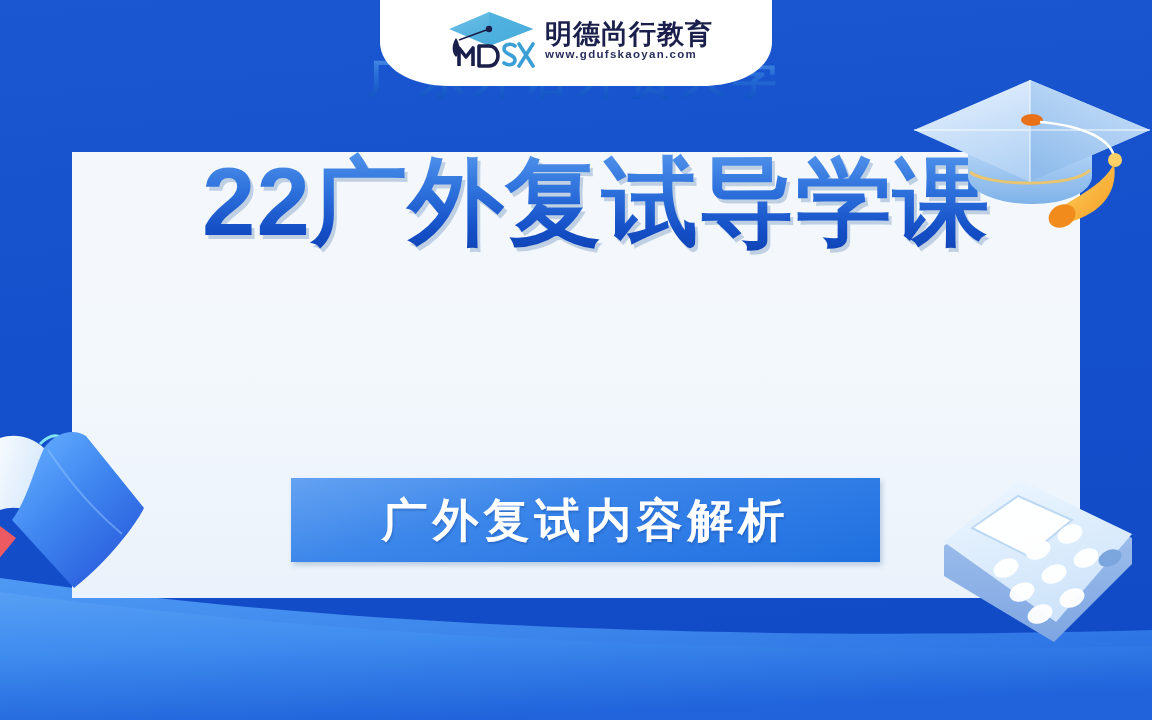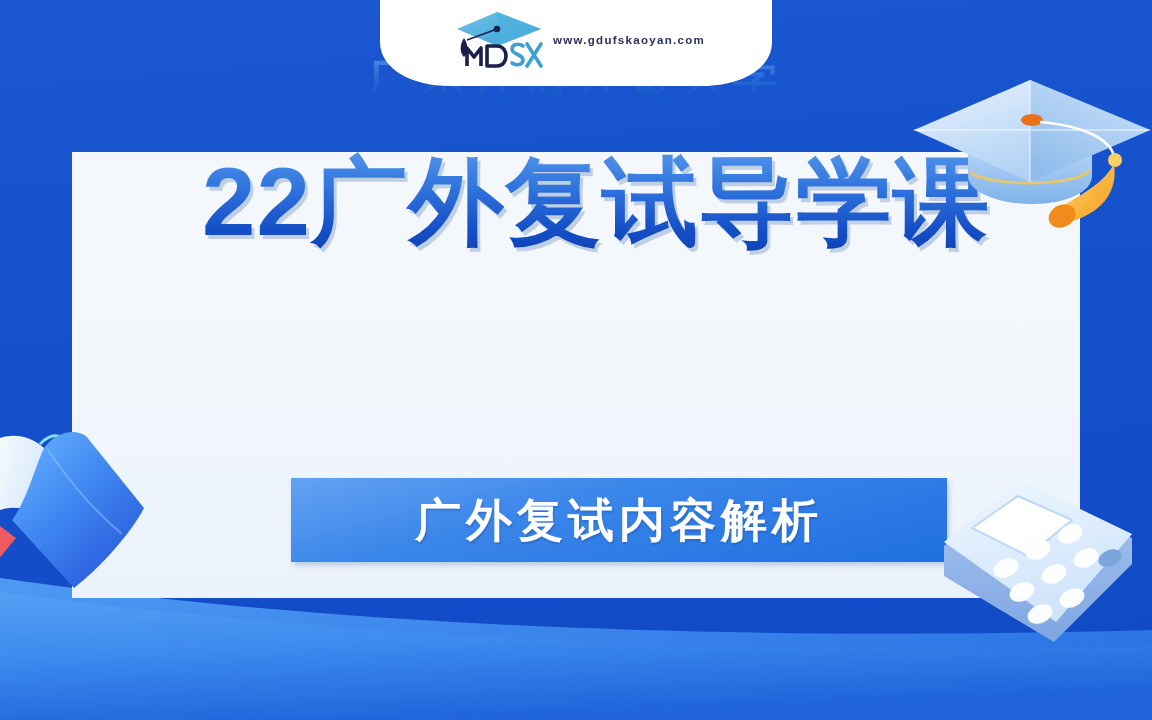--- a/index.html
+++ b/index.html
@@ -124,21 +124,21 @@
     background-clip: text;
     color: transparent;
     -webkit-text-fill-color: transparent;
     filter: drop-shadow(3px 4px 0 rgba(150,175,205,0.55));
   }
 
   .subtitle-banner {
     position: absolute;
     left: 291px;
     top: 478px;
-    width: 656px;
+    width: 589px;
     height: 84px;
     background: linear-gradient(165deg, #64a2f2 0%, #3b86ea 38%, #1f6fe0 100%);
     box-shadow: 2px 3px 5px rgba(90,125,170,0.35);
     display: flex;
     align-items: center;
     justify-content: center;
     z-index: 5;
   }
   .subtitle-banner .sub-text {
     font-size: 46px;
@@ -306,18 +306,19 @@
           <path d="M20,56 L20,38 L27,47 L34,38 L34,56"></path>
           <path d="M40,56 L40,36 L50,36 C56,36 59,41 59,46 C59,51 56,56 50,56 Z"></path>
         </g>
         <g fill="none" stroke="#3a9fd4" stroke-width="3.6" stroke-linejoin="round" stroke-linecap="round">
           <path d="M76,36 C72,33 65,34 65,39 C65,45 76,44 76,50 C76,55 69,56 65,53"></path>
           <path d="M80,34 L94,56 M94,34 L80,56"></path>
         </g>
       </svg>
 
       <div class="logo-text">
+        <div class="logo-cn">明德尚行教育</div>
         <div class="logo-url">www.gdufskaoyan.com</div>
       </div>
     </div>
   </div>
 
 </div>
 
 </body></html>

